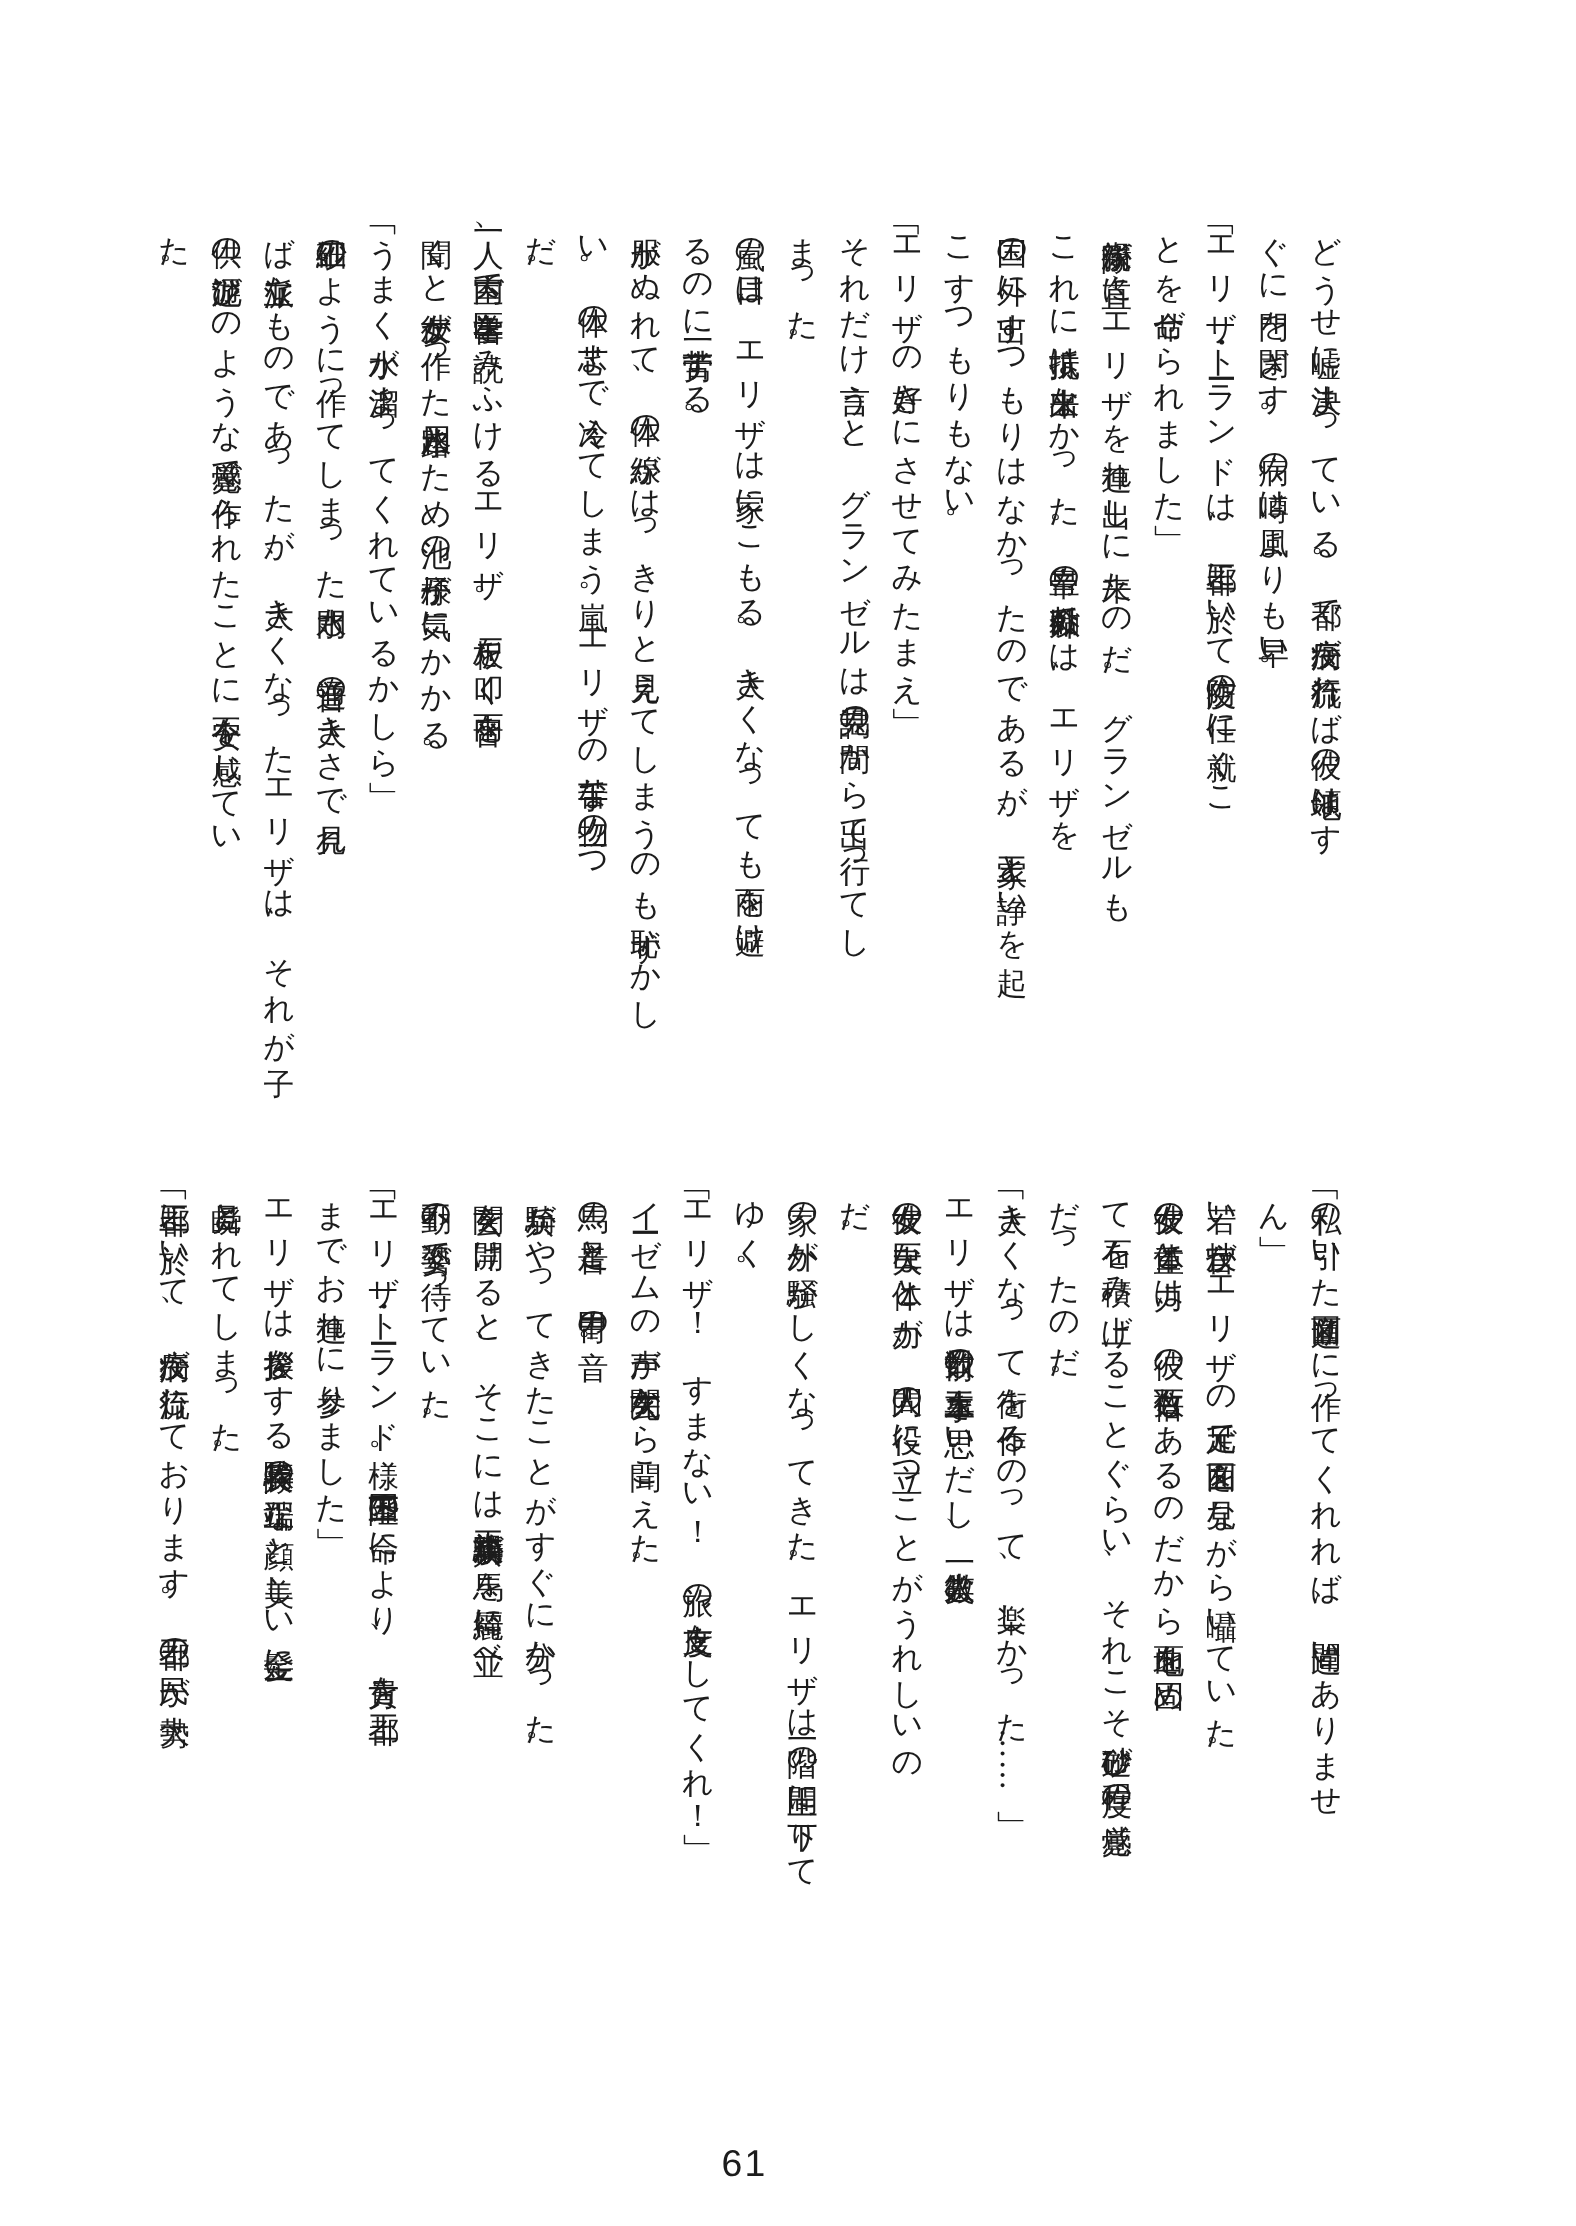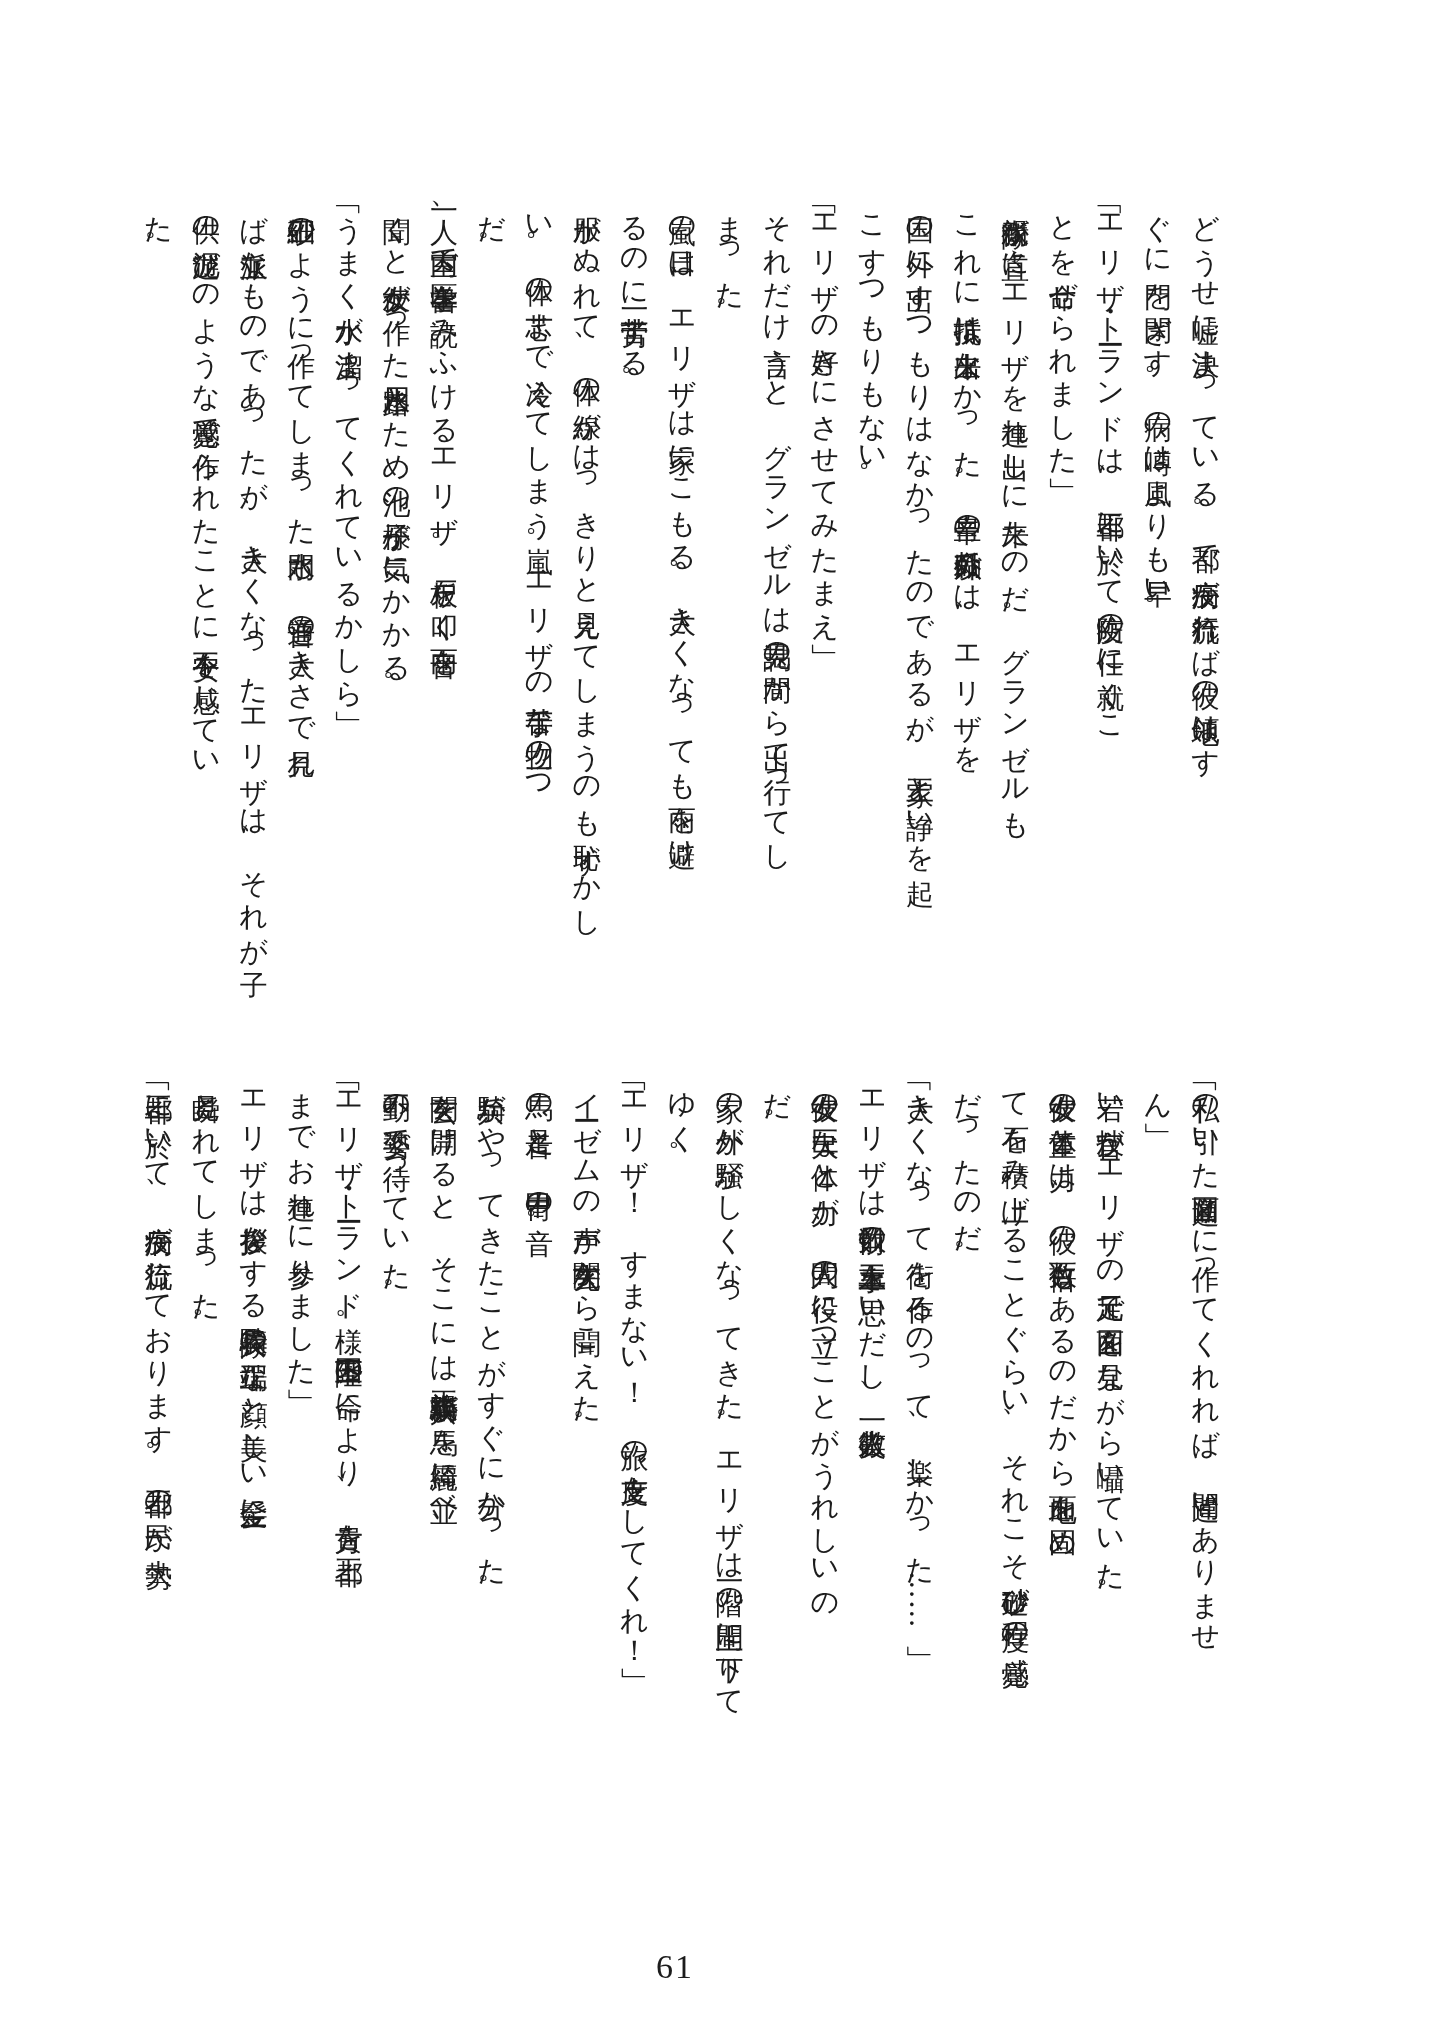--- a/index.html
+++ b/index.html
@@ -28,21 +28,21 @@
     color: #1c1c1c;
     text-align: left;
   }
   .block-top { top: 196px; }
   .block-bottom { top: 1073px; }
   .line { white-space: nowrap; }
   .page-number {
     position: absolute;
     top: 1948px;
     left: 656px;
-    font-family: Liberation Serif, serif;
+    font-family: Liberation Sans, sans-serif;
     font-size: 34px;
     letter-spacing: 2px;
     color: #1c1c1c;
   }
 </style>
 </head>
 <body>
 
 <div class="page">
 

